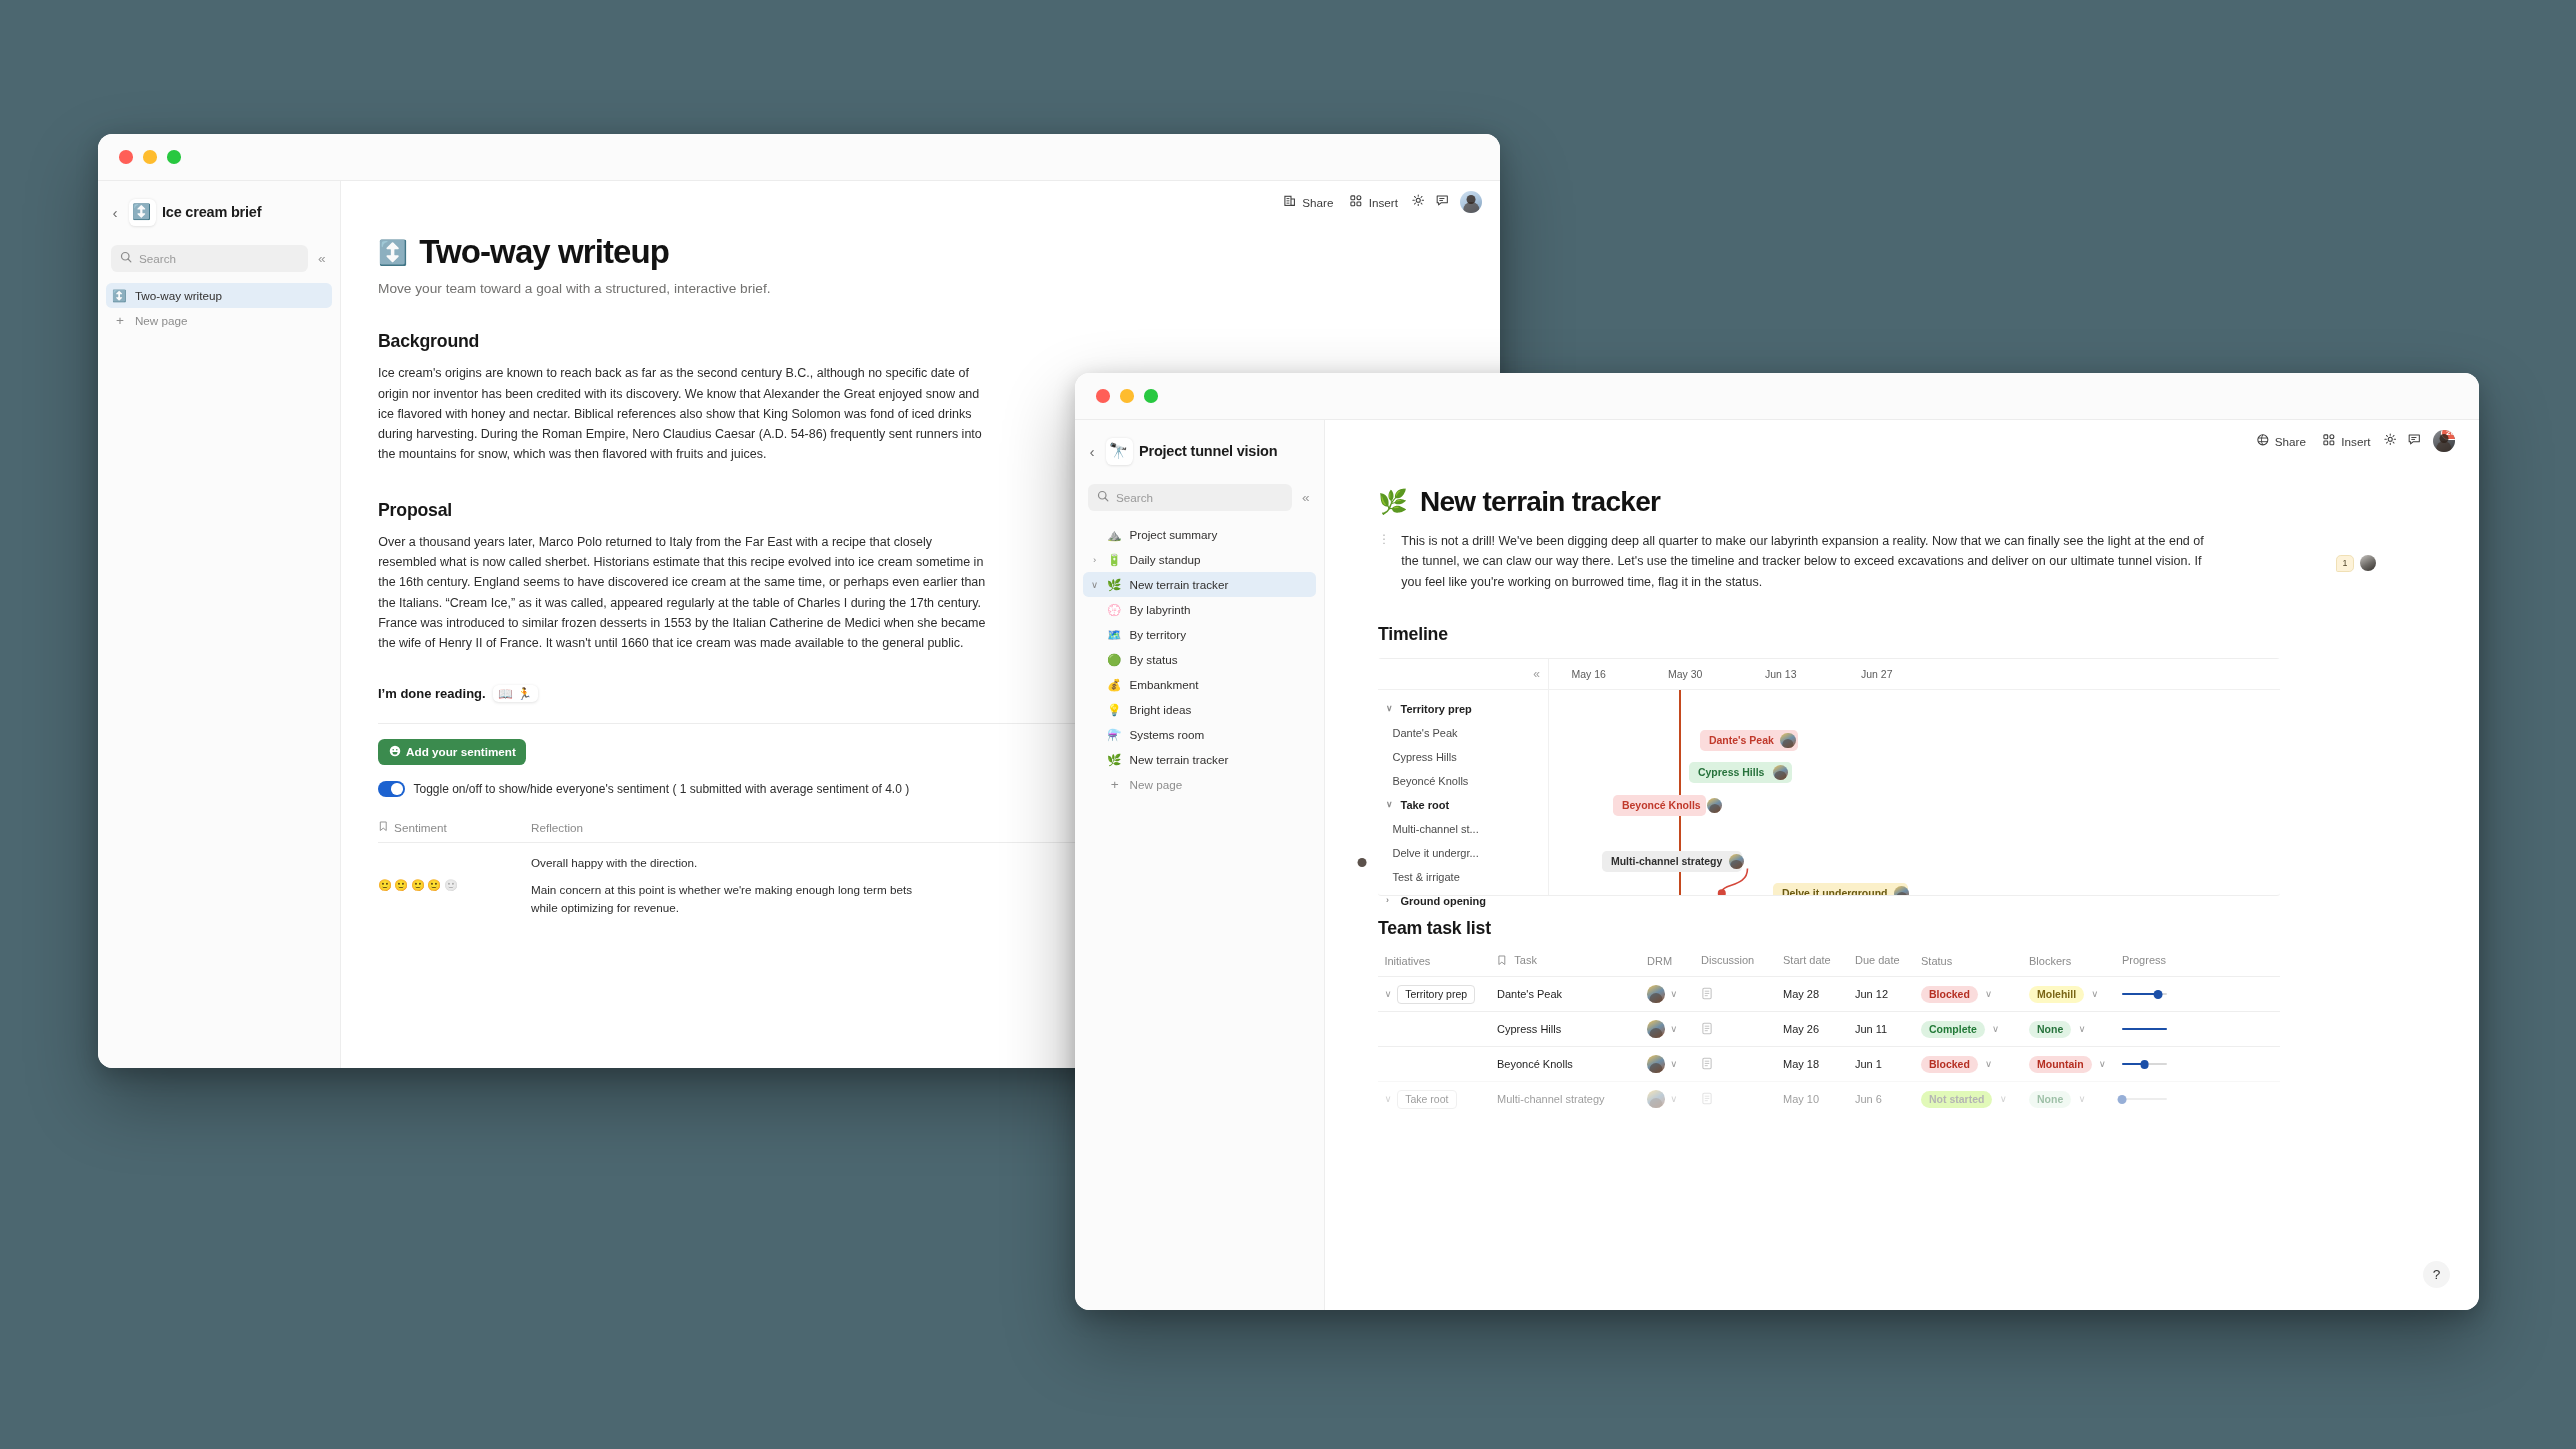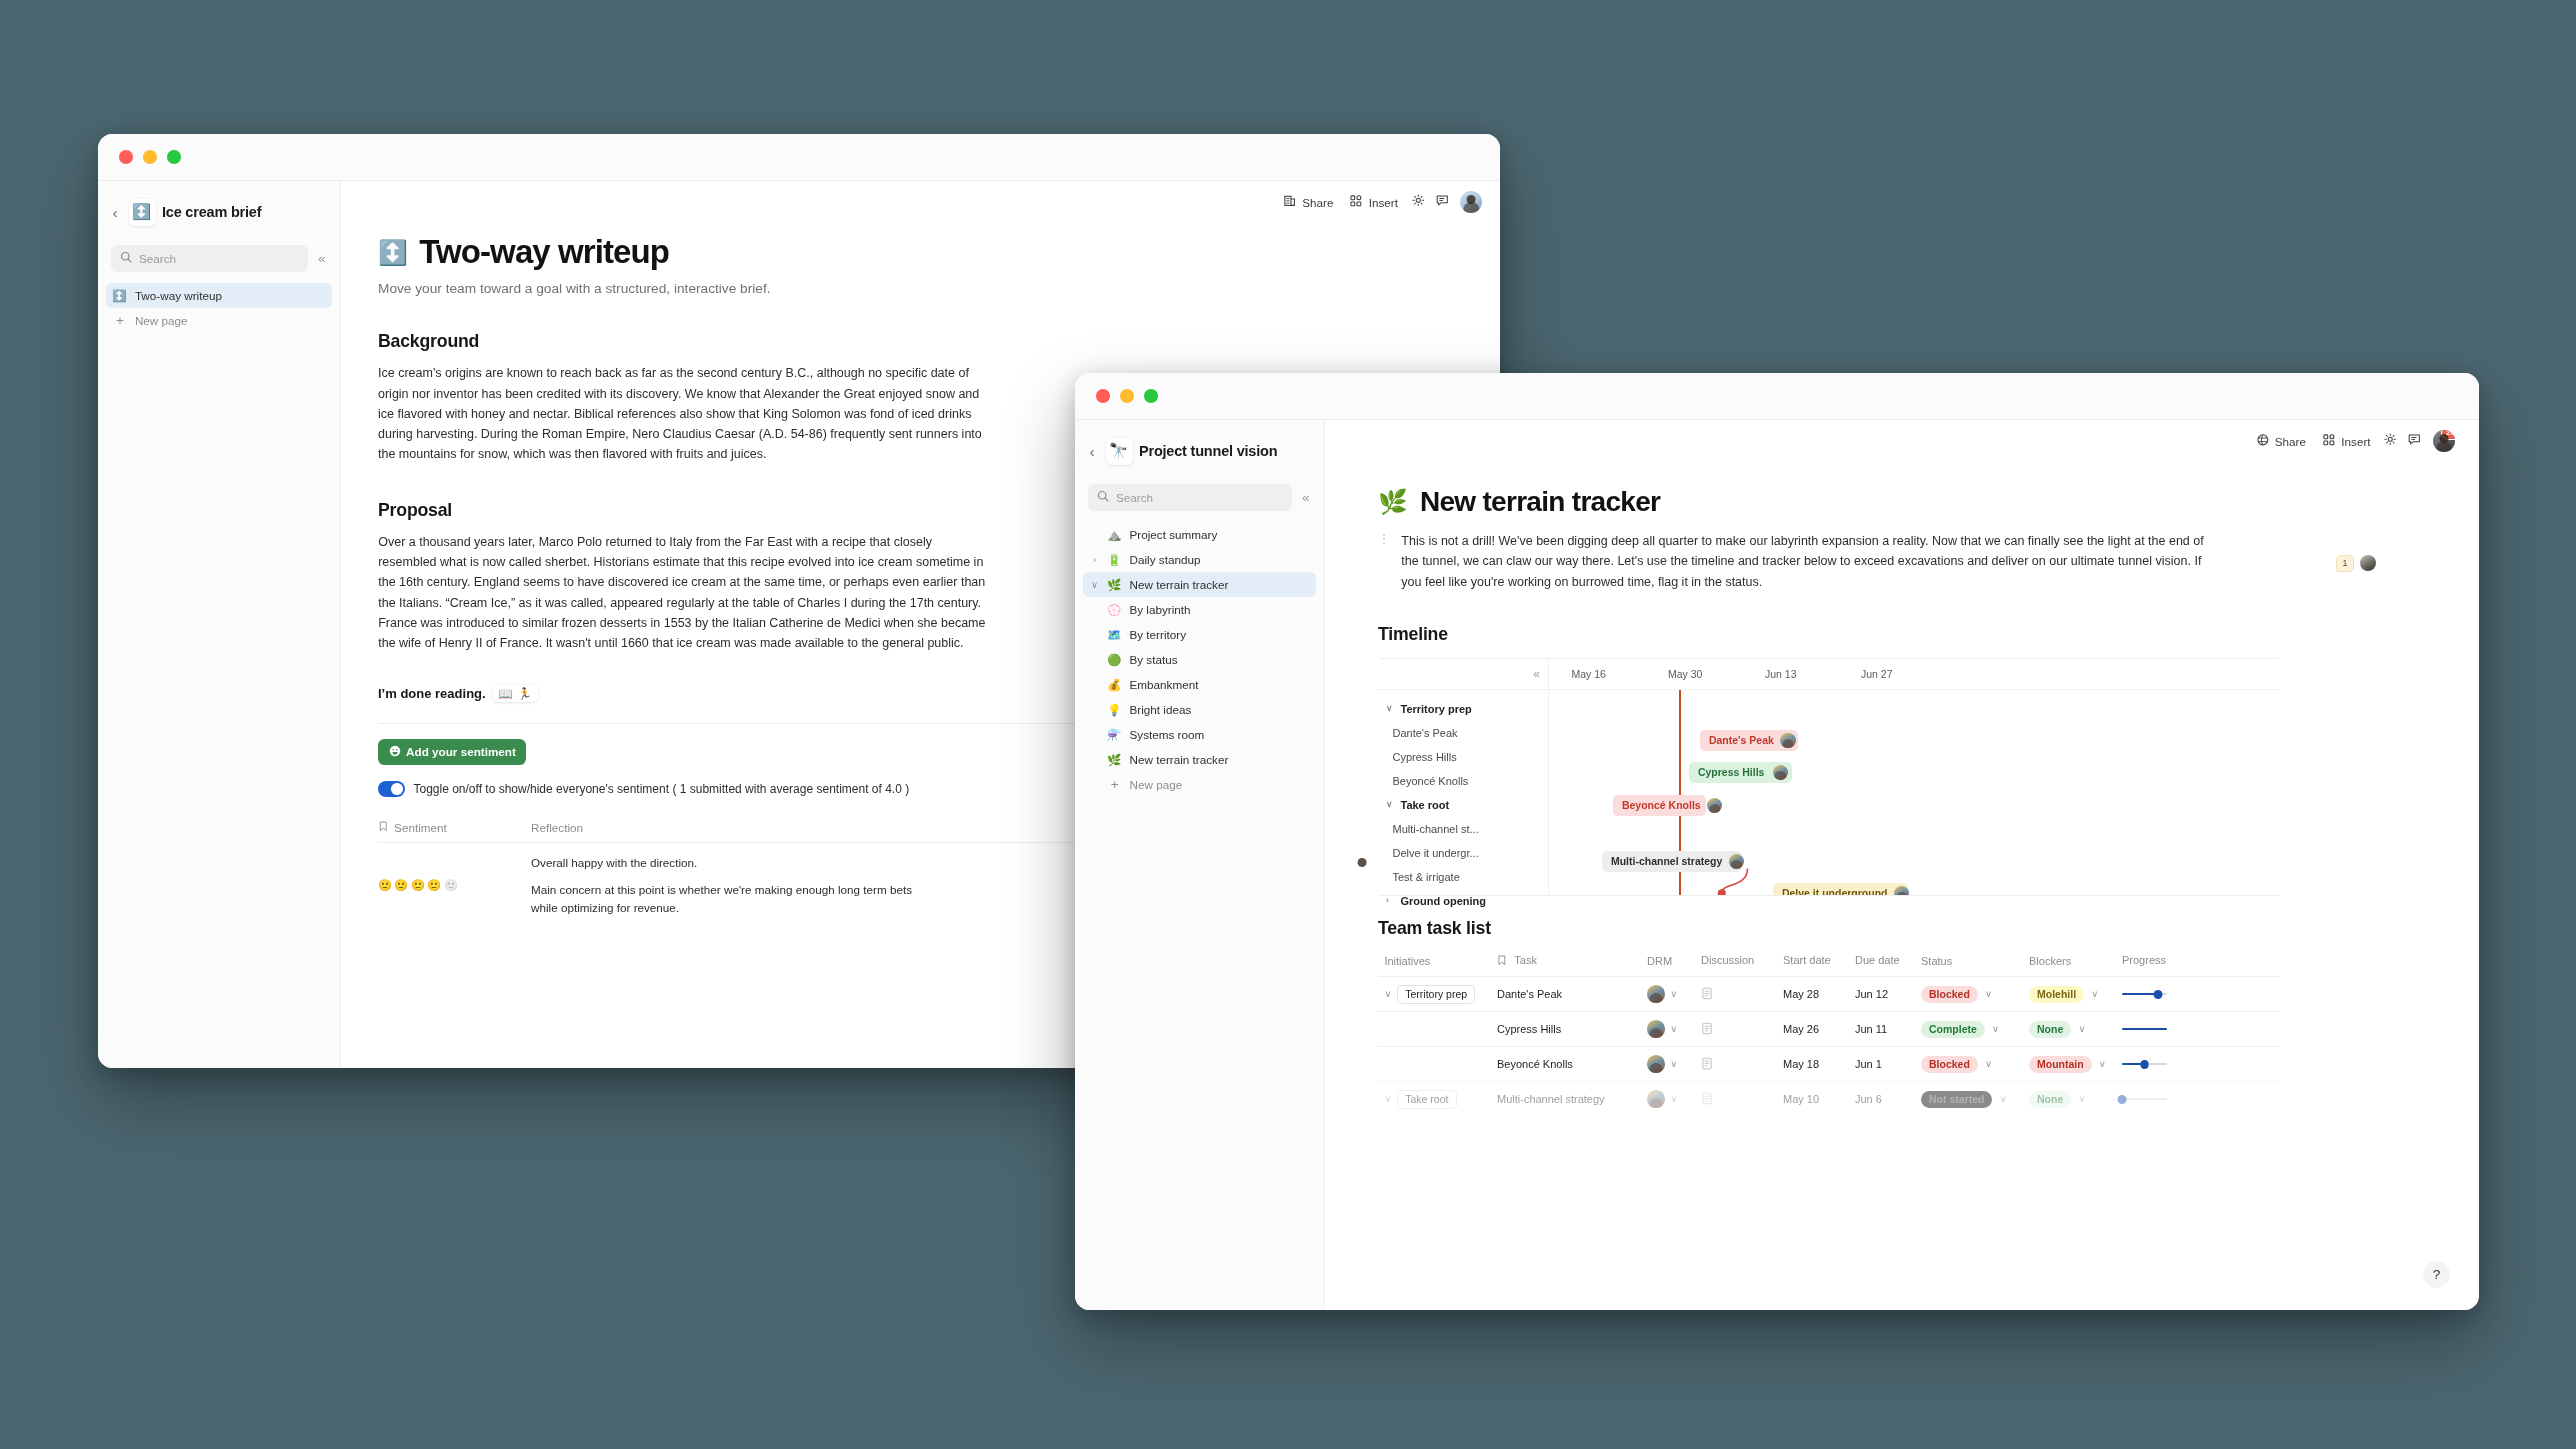--- a/index.html
+++ b/index.html
@@ -207,21 +207,21 @@
   .initchip{ border:0.8px solid #e0e0e0; border-radius:4px; padding:2.4px 7.2px; font-size:10.5px; background:#fff;}
   .tav{ width:17.7px;height:17.7px;border-radius:50%;flex:0 0 auto;
         background:linear-gradient(150deg,#efc45c 0%,#6f8ea6 48%,#9a5b3a 100%);
         position:relative; overflow:hidden;}
   .tav::after{content:"";position:absolute;left:50%;top:7.2px;width:13px;height:13px;border-radius:50%;
               background:rgba(80,60,45,.55);transform:translateX(-50%);}
   .caret{ color:#9d9d9d; font-size:9.7px; line-height:1;}
   .pill{ border-radius:8.9px; padding:2.4px 8px; font-size:10.5px; font-weight:700; display:inline-block;}
   .pill.blocked{ background:#fadcdc; color:#b52f22;}
   .pill.complete{ background:#ddf2e1; color:#237a38;}
-  .pill.notstarted{ background:#000000; color:#5a5a5a;}
+  .pill.notstarted{ background:#bef264; color:#5a5a5a;}
   .pill.molehill{ background:#fef9c3; color:#7a6516;}
   .pill.none{ background:#e1f3e5; color:#27733c;}
   .pill.mountain{ background:#fadcdc; color:#b52f22;}
   .slider{ position:relative; width:45px; height:11.3px; display:flex; align-items:center;}
   .slider .track{ position:absolute; left:0; right:0; height:2.4px; background:#d8d8d8; border-radius:1.6px;}
   .slider .fill{ position:absolute; left:0; height:2.4px; background:#1b4fa8; border-radius:1.6px;}
   .slider .knob{ position:absolute; width:8.9px;height:8.9px;border-radius:50%;background:#1b4fa8;
                  transform:translateX(-50%);}
 
   .commentmark{ position:absolute; display:flex; align-items:center; gap:5.6px; }

